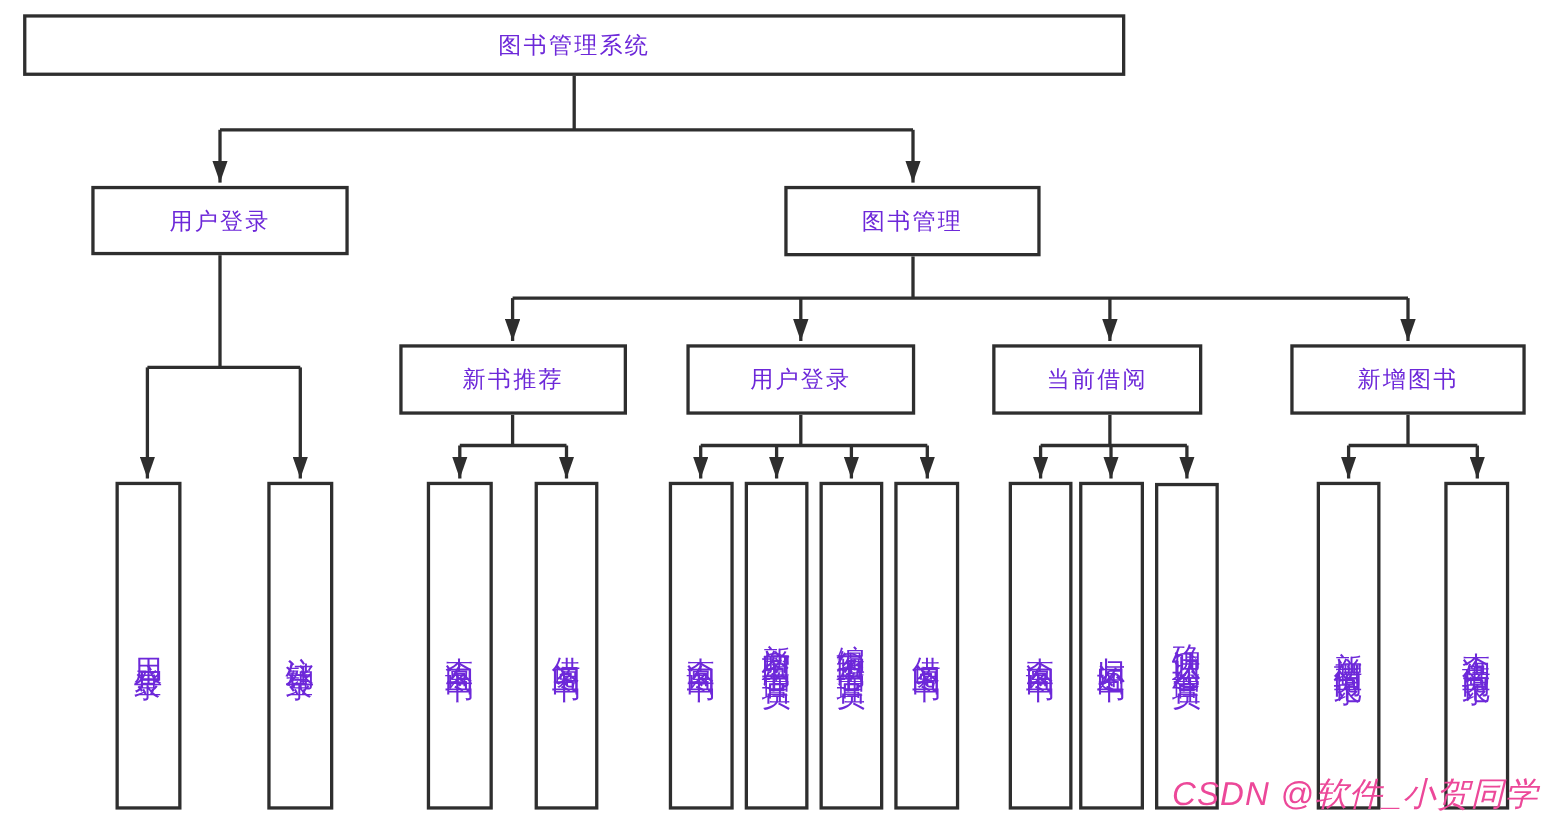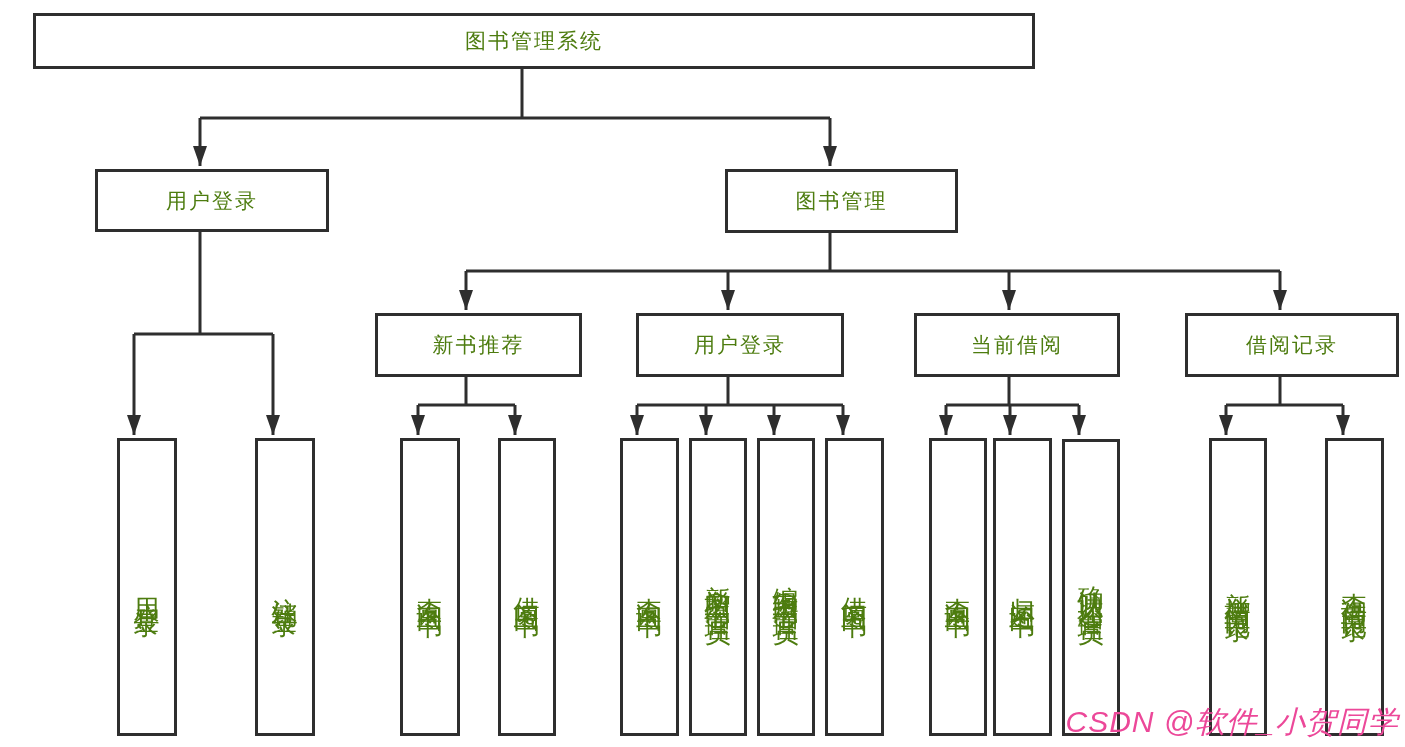--- a/index.html
+++ b/index.html
@@ -15,27 +15,26 @@
     position: absolute;
     left: 0; top: 0;
     width: 1405px; height: 747px;
     z-index: 1;
   }
   .node {
     position: absolute;
     box-sizing: border-box;
     border: 3px solid #2e2e2e;
     background: #ffffff;
-    color: #4d7c0f;
+    color: #6d28d9;
     display: flex;
     align-items: center;
     justify-content: center;
     text-align: center;
     z-index: 2;
-    margin-left: 12px;
   }
   .hnode {
     font-size: 21px;
     letter-spacing: 2px;
     white-space: nowrap;
   }
   .vnode span {
     writing-mode: vertical-rl;   
     font-size: 26px;
     letter-spacing: 5px;
@@ -109,25 +108,25 @@
   <div class="node hnode" style="left:363px;top:313px;width:207px;height:64px;">
     <span>新书推荐</span>
   </div>
 
   <div class="node hnode" style="left:713px;top:169px;width:233px;height:64px;">
     <span>图书管理</span>
   </div>
   <div class="node hnode" style="left:624px;top:313px;width:208px;height:64px;">
     <span>用户登录</span>
   </div>
-  <div class="node hnode" style="left:902px;top:313px;width:206px;height:64px;">
+  <div class="node hnode" style="left:902px;top:313px;width:191px;height:64px;">
     <span>当前借阅</span>
   </div>
   <div class="node hnode" style="left:1173px;top:313px;width:214px;height:64px;">
-    <span>借阅记录</span>
+    <span>新增图书</span>
   </div>
 
   <div class="node vnode" style="left:105px;top:438px;width:60px;height:298px;">
     <span>用户登录</span>
   </div>
   <div class="node vnode" style="left:243px;top:438px;width:60px;height:298px;">
     <span>注销登录</span>
   </div>
 
   <div class="node vnode" style="left:388px;top:438px;width:60px;height:298px;">

